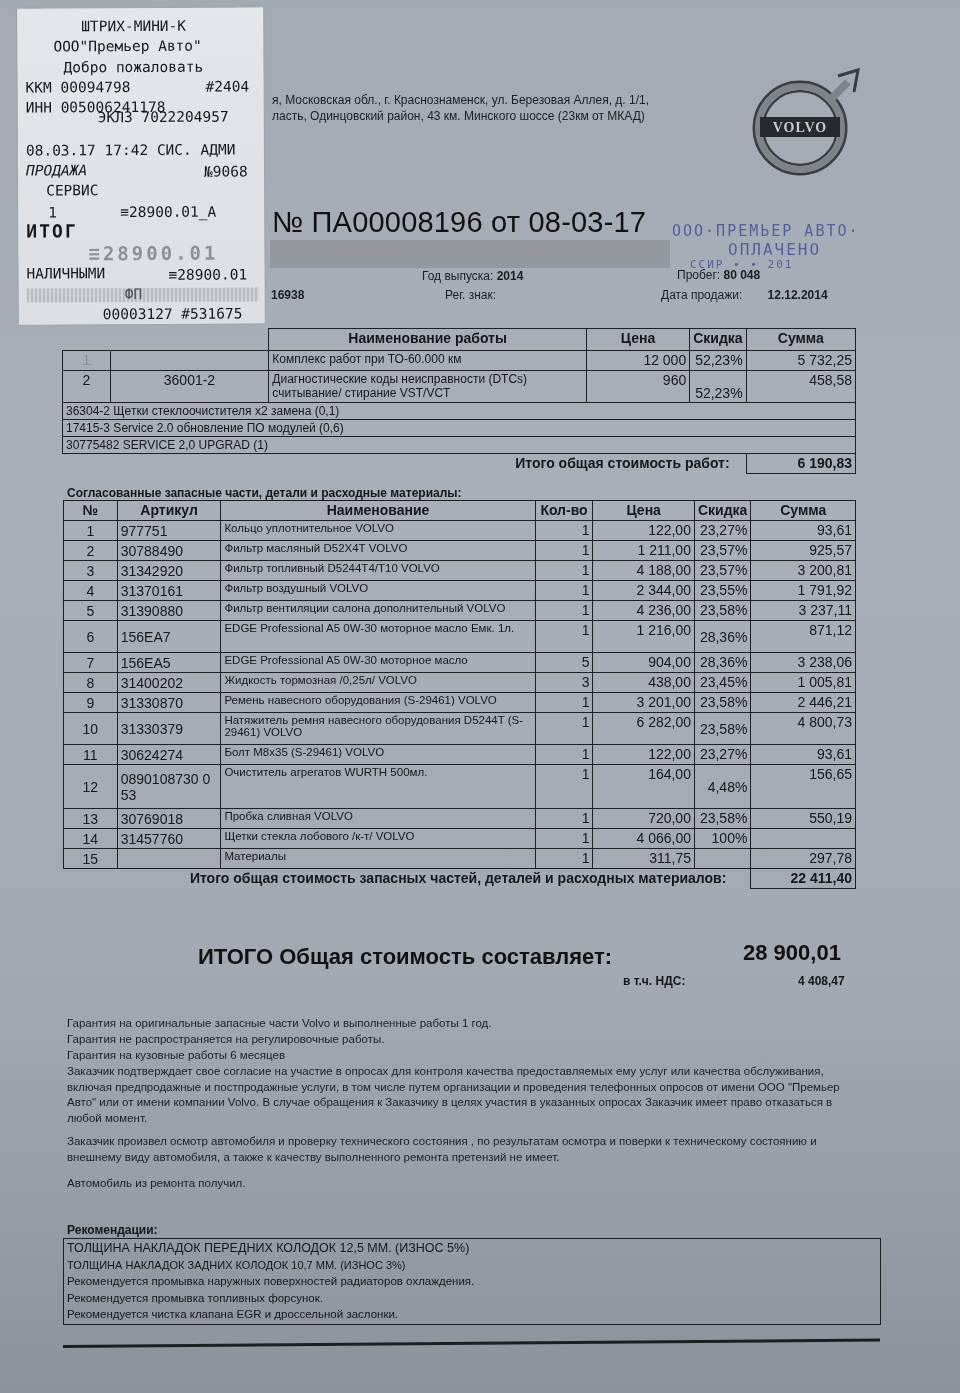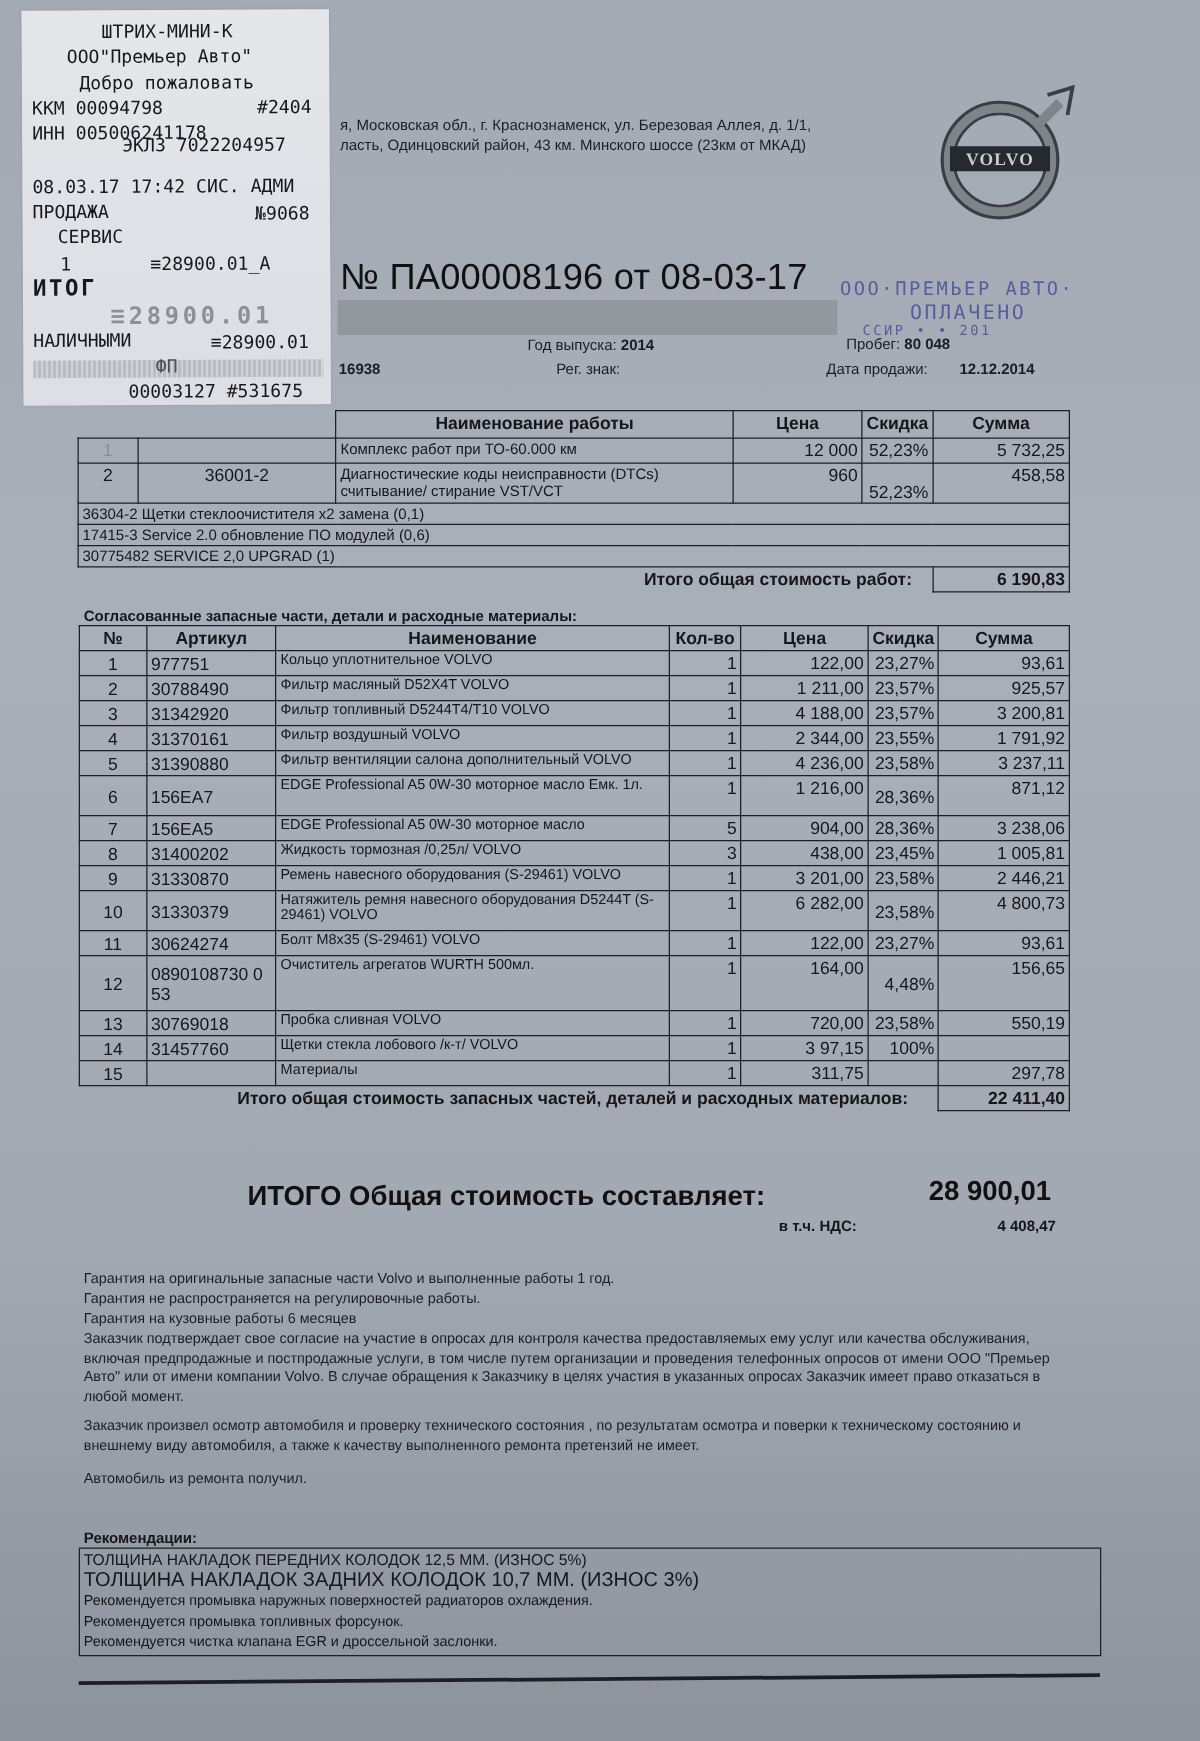--- a/index.html
+++ b/index.html
@@ -267,21 +267,21 @@
         <td class="num big">1</td>
         <td class="num big">720,00</td>
         <td class="num big">23,58%</td>
         <td class="num big">550,19</td>
       </tr>
       <tr style="height: 20px;">
         <td class="ctr big" style="vertical-align: middle;">14</td>
         <td class="big" style="vertical-align: middle;">31457760</td>
         <td class="sm">Щетки стекла лобового /к-т/ VOLVO</td>
         <td class="num big">1</td>
-        <td class="num big">3 97,15</td>
+        <td class="num big">4 066,00</td>
         <td class="num big">100%</td>
         <td class="num big"></td>
       </tr>
       <tr style="height: 20px;">
         <td class="ctr big" style="vertical-align: middle;">15</td>
         <td class="big" style="vertical-align: middle;"></td>
         <td class="sm">Материалы</td>
         <td class="num big">1</td>
         <td class="num big">311,75</td>
         <td class="num big"></td>
@@ -304,37 +304,37 @@
 <div class="abs para" style="top:1016px;">Гарантия на оригинальные запасные части Volvo и выполненные работы 1 год.</div>
 <div class="abs para" style="top:1032px;">Гарантия не распространяется на регулировочные работы.</div>
 <div class="abs para" style="top:1048px;">Гарантия на кузовные работы 6 месяцев</div>
 <div class="abs para" style="top:1064px; width:790px;">Заказчик подтверждает свое согласие на участие в опросах для контроля качества предоставляемых ему услуг  или качества обслуживания, включая предпродажные и постпродажные услуги, в том числе путем организации и проведения телефонных опросов от имени ООО "Премьер Авто" или от имени компании Volvo. В случае обращения к Заказчику в целях участия в указанных опросах Заказчик имеет право отказаться в любой момент.</div>
 <div class="abs para" style="top:1134px; width:770px;">Заказчик произвел осмотр автомобиля и проверку технического состояния , по результатам осмотра и поверки к техническому состоянию и внешнему виду автомобиля, а также к качеству выполненного ремонта претензий не имеет.</div>
 <div class="abs para" style="top:1176px;">Автомобиль из ремонта получил.</div>
 
 <div class="abs" style="left:67px; top:1223px; font-size:12px; font-weight:bold;">Рекомендации:</div>
 <div class="abs reco-box">
   <div style="font-size:12.5px">ТОЛЩИНА НАКЛАДОК ПЕРЕДНИХ КОЛОДОК 12,5 ММ.  (ИЗНОС 5%)</div>
-  <div style="font-size:16px">ТОЛЩИНА НАКЛАДОК ЗАДНИХ КОЛОДОК 10,7 ММ.  (ИЗНОС 3%)</div>
+  <div style="font-size:11px">ТОЛЩИНА НАКЛАДОК ЗАДНИХ КОЛОДОК 10,7 ММ.  (ИЗНОС 3%)</div>
   <div>Рекомендуется промывка наружных поверхностей радиаторов охлаждения.</div>
   <div>Рекомендуется промывка топливных форсунок.</div>
   <div>Рекомендуется чистка клапана EGR и дроссельной заслонки.</div>
 </div>
 <div class="abs bottom-line"></div>
 
 <div class="abs receipt">
   <div class="l" style="left:64px; top:8px;">ШТРИХ-МИНИ-К</div>
   <div class="l" style="left:36px; top:28px;">ООО"Премьер Авто"</div>
   <div class="l" style="left:46px; top:49px;">Добро пожаловать</div>
   <div class="l" style="left:8px; top:69px;">ККМ 00094798</div>
   <div class="l" style="left:188px; top:69px;">#2404</div>
   <div class="l" style="left:8px; top:89px;">ИНН 005006241178</div>
   <div class="l" style="left:80px; top:99px;">ЭКЛЗ 7022204957</div>
   <div class="l" style="left:8px; top:132px;">08.03.17 17:42 СИС. АДМИ</div>
-  <div class="l" style="left:8px; top:152px;">ПРОДАЖА</div>
+  <div class="l" style="left:8px; top:152px;font-style:italic;">ПРОДАЖА</div>
   <div class="l" style="left:186px; top:154px;">№9068</div>
   <div class="l" style="left:28px; top:172px;">СЕРВИС</div>
   <div class="l" style="left:30px; top:194px;">1</div>
   <div class="l" style="left:102px; top:194px;">≡28900.01_А</div>
   <div class="l r-bold" style="left:8px; top:213px;">ИТОГ</div>
   <div class="l r-blur" style="left:70px; top:235px;">≡28900.01</div>
   <div class="l" style="left:8px; top:255px;">НАЛИЧНЫМИ</div>
   <div class="l" style="left:150px; top:257px;">≡28900.01</div>
   <div class="l r-fp" style="left:8px; top:280px; width:232px;"></div>
   <div class="l" style="left:106px; top:276px; color:#4d5056;">ФП</div>

